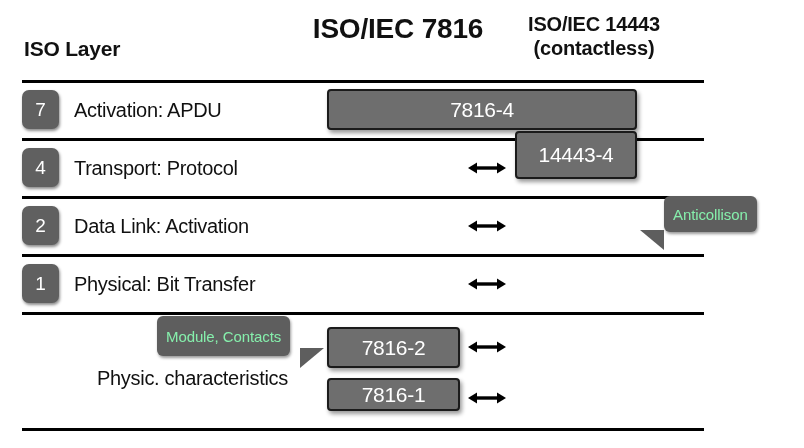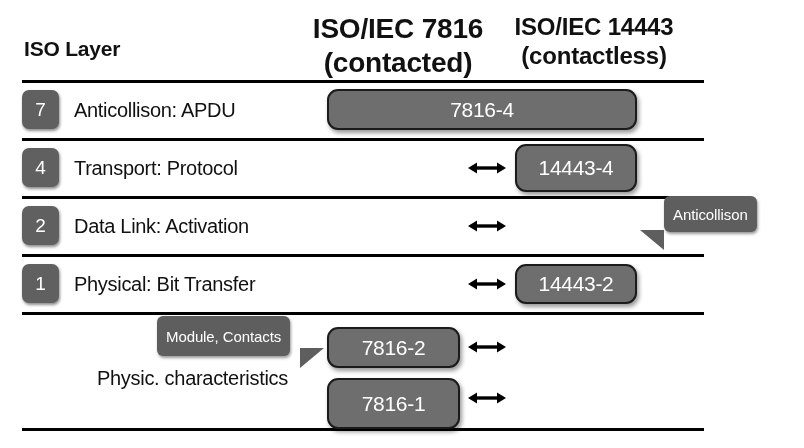--- a/index.html
+++ b/index.html
@@ -10,21 +10,21 @@
   }
   .stage{position:absolute;inset:0;}
 
   
   .hdr{
     position:absolute;font-weight:bold;text-align:center;
     line-height:1.22;letter-spacing:-0.2px;color:#111;
   }
   #hdr-iso-layer{left:24px;top:36px;font-size:21px;text-align:left;}
   #hdr-7816{left:300px;top:12px;width:196px;font-size:28px;}
-  #hdr-14443{left:490px;top:12px;width:208px;font-size:24px;}
+  #hdr-14443{left:490px;top:12px;width:208px;font-size:20px;}
 
   
   .rule{position:absolute;left:22px;width:682px;height:3px;background:#000;}
 
   
   .badge{
     position:absolute;width:37px;height:39px;border-radius:7px;
     background:#606060;
     box-shadow:1px 2px 3px rgba(0,0,0,.45);
     color:#ffffff;font-size:19px;font-weight:400;
@@ -32,37 +32,37 @@
   }
 
   
   .rowlabel{
     position:absolute;font-size:20px;color:#111;letter-spacing:-0.3px;
     white-space:nowrap;
   }
 
   
   .box{
-    position:absolute;border-radius:11px;
+    position:absolute;border-radius:4px;
     background:#6e6e6e;
     border:2px solid #1b1b1b;
     box-shadow:2px 3px 4px rgba(0,0,0,.4);
     color:#ffffff;font-size:21px;letter-spacing:-0.3px;
     display:flex;align-items:center;justify-content:center;
     box-sizing:border-box;
   }
 
   
   .arrow{position:absolute;width:38px;height:16px;}
   .arrow svg{display:block;}
 
   
   .callout{
     position:absolute;border-radius:6px;background:#5e5e5e;
-    color:#ffffff;font-size:15px;letter-spacing:-0.1px;
+    color:#86efac;font-size:15px;letter-spacing:-0.1px;
     display:flex;align-items:center;justify-content:center;
     box-shadow:1px 2px 3px rgba(0,0,0,.4);
     box-sizing:border-box;padding:16px 9px;white-space:nowrap;
   }
   .tail{position:absolute;width:0;height:0;}
   
   .tail-dr{
     border-top:20px solid #5e5e5e;
     border-right:24px solid transparent;
   }
@@ -74,57 +74,55 @@
 </style>
 </head>
 <body>
 
 <div class="stage">
 
   <div class="hdr" id="hdr-iso-layer">ISO Layer</div>
 
   <div class="hdr" id="hdr-7816">
     <div>ISO/IEC 7816</div>
-    <div>(contacted)</div>
   </div>
 
   <div class="hdr" id="hdr-14443">
     <div>ISO/IEC 14443</div>
     <div>(contactless)</div>
   </div>
 
   <div class="rule" style="top:80px"></div>
   <div class="rule" style="top:138px"></div>
   <div class="rule" style="top:196px"></div>
   <div class="rule" style="top:254px"></div>
   <div class="rule" style="top:312px"></div>
   <div class="rule" style="top:428px"></div>
 
   <div class="badge" style="left:22px;top:90px">7</div>
   <div class="badge" style="left:22px;top:148px">4</div>
   <div class="badge" style="left:22px;top:206px">2</div>
   <div class="badge" style="left:22px;top:264px">1</div>
 
-  <div class="rowlabel" style="left:74px;top:99px">Anticollison: APDU</div>
+  <div class="rowlabel" style="left:74px;top:99px">Activation: APDU</div>
   <div class="rowlabel" style="left:74px;top:157px">Transport: Protocol</div>
   <div class="rowlabel" style="left:74px;top:215px">Data Link: Activation</div>
   <div class="rowlabel" style="left:74px;top:273px">Physical: Bit Transfer</div>
   <div class="rowlabel" style="left:97px;top:367px">Physic. characteristics</div>
 
   <div class="box" style="left:327px;top:89px;width:310px;height:41px">7816-4</div>
 
 
   <div class="box" style="left:327px;top:327px;width:133px;height:41px">7816-2</div>
 
-  <div class="box" style="left:327px;top:378px;width:133px;height:51px">7816-1</div>
+  <div class="box" style="left:327px;top:378px;width:133px;height:33px">7816-1</div>
 
-  <div class="box" style="left:515px;top:144px;width:122px;height:48px">14443-4</div>
+  <div class="box" style="left:515px;top:131px;width:122px;height:48px">14443-4</div>
 
 
-  <div class="box" style="left:515px;top:264px;width:122px;height:40px">14443-2</div>
 
 
   <div class="arrow" style="left:468px;top:160px">
     <svg width="38" height="16" viewBox="0 0 38 16" aria-hidden="true">
       <line x1="7" y1="8" x2="31" y2="8" stroke="#000" stroke-width="3.4"></line>
       <polygon points="0,8 9,2.5 9,13.5" fill="#000"></polygon>
       <polygon points="38,8 29,2.5 29,13.5" fill="#000"></polygon>
     </svg>
   </div>
   <div class="arrow" style="left:468px;top:218px">

